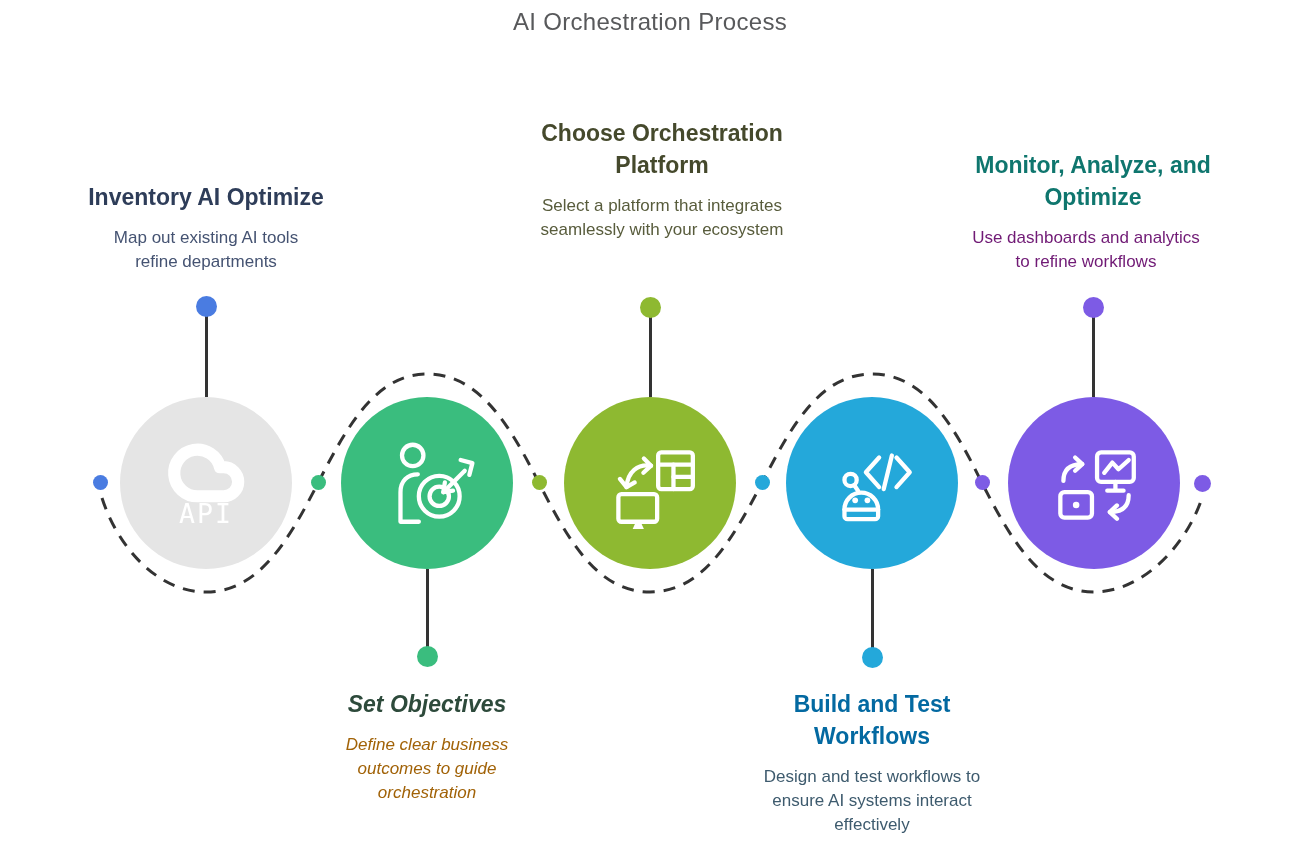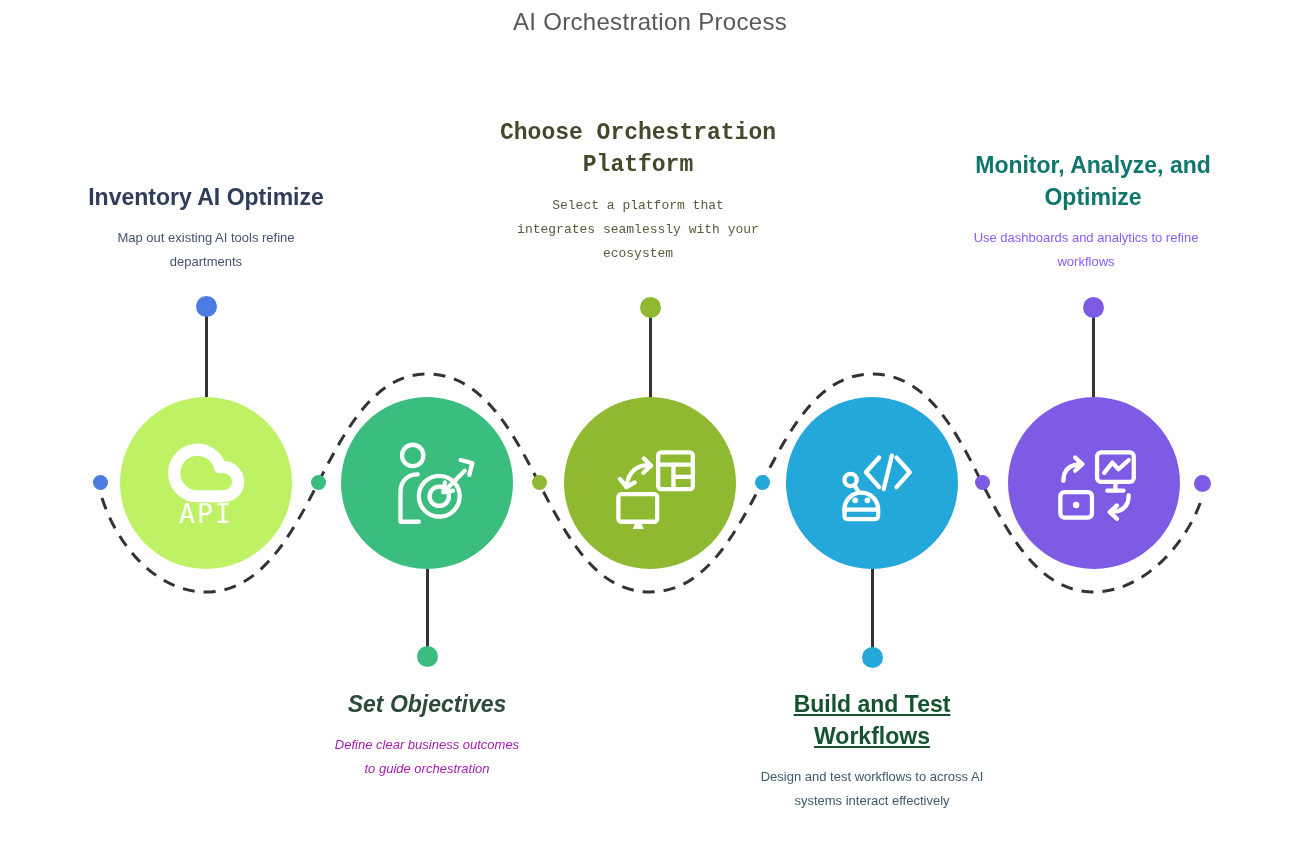--- a/index.html
+++ b/index.html
@@ -24,21 +24,21 @@
   .icon-stroke { stroke:#ffffff; stroke-width:4.2; fill:none; stroke-linecap:round; stroke-linejoin:round; }
 
   .stem { position:absolute; width:3px; background:#333333; z-index:2; }
   .dot  { position:absolute; border-radius:50%; z-index:3; }
   .dot-lg { width:21px; height:21px; }
   .dot-md { width:17px; height:17px; }
   .dot-sm { width:15px; height:15px; }
 
   .label { position:absolute; text-align:center; z-index:4; }
   .label h3 { font-size:23px; line-height:32px; font-weight:700; margin:0 auto 13px; }
-  .label p  { font-size:13px; line-height:24px; font-weight:400; margin:0 auto; }
+  .label p  { font-size:17px; line-height:24px; font-weight:400; margin:0 auto; }
 </style>
 </head>
 <body>
 
 <div class="stage">
 
   <div class="diagram-title">AI Orchestration Process</div>
 
   <svg class="dash-layer" width="1300" height="867">
     <path d="M 102 498
@@ -66,21 +66,21 @@
   <div class="dot dot-lg" style="left: 861.5px; top: 646.5px; background-color: rgb(36, 168, 218);"></div>
   <div class="dot dot-lg" style="left: 1082.5px; top: 296.5px; background-color: rgb(125, 91, 229);"></div>
 
   <div class="dot dot-sm" style="left: 92.5px; top: 474.5px; background-color: rgb(74, 124, 225);"></div>
   <div class="dot dot-sm" style="left: 310.5px; top: 474.5px; background-color: rgb(58, 189, 126);"></div>
   <div class="dot dot-sm" style="left: 531.5px; top: 474.5px; background-color: rgb(142, 185, 49);"></div>
   <div class="dot dot-sm" style="left: 754.5px; top: 474.5px; background-color: rgb(36, 168, 218);"></div>
   <div class="dot dot-sm" style="left: 974.5px; top: 474.5px; background-color: rgb(125, 91, 229);"></div>
   <div class="dot dot-md" style="left: 1193.5px; top: 474.5px; background-color: rgb(125, 91, 229);"></div>
 
-  <div class="circle" style="left: 120px; background-color: #bef264;">
+  <div class="circle" style="left: 120px; background-color: #e5e5e5;">
     <svg viewBox="0 0 100 100">
       <g class="icon-stroke" transform="translate(16,6) scale(2.85)" stroke-width="1.5">
         <path d="M18 10h-1.26A8 8 0 1 0 9 20h9a5 5 0 0 0 0-10z"></path>
       </g>
       <text x="50" y="89" text-anchor="middle" font-family="DejaVu Sans Mono, monospace" font-size="26" letter-spacing="2" fill="#ffffff">API</text>
     </svg>
   </div>
 
   <div class="circle" style="left: 341px; background-color: rgb(58, 189, 126);">
     <svg viewBox="0 0 100 100" class="icon-stroke">
@@ -136,31 +136,31 @@
     </svg>
   </div>
 
   <div class="label" style="left:46px; top:181px; width:320px;">
     <h3 style="color: rgb(46, 61, 89);">Inventory AI Optimize</h3>
     <p style="max-width: 215px; color: rgb(69, 83, 114);">Map out existing AI tools refine departments</p>
   </div>
 
   <div class="label" style="left:267px; top:688px; width:320px;font-style:italic;">
     <h3 style="color: rgb(45, 74, 59);">Set Objectives</h3>
-    <p style="max-width: 190px; color: #a21caf;">Define clear business outcomes to guide orchestration</p>
+    <p style="max-width: 190px; color: #a16207;">Define clear business outcomes to guide orchestration</p>
   </div>
 
-  <div class="label" style="left:468px; top:117px; width:340px;font-family:Liberation Mono, monospace;">
+  <div class="label" style="left:492px; top:117px; width:340px;">
     <h3 style="max-width: 300px; color: rgb(69, 73, 44);">Choose Orchestration Platform</h3>
     <p style="max-width: 250px; color: rgb(88, 92, 60);">Select a platform that integrates seamlessly with your ecosystem</p>
   </div>
 
   <div class="label" style="left:712px; top:688px; width:320px;">
-    <h3 style="max-width: 210px; color: #14532d; text-decoration: underline;">Build and Test Workflows</h3>
-    <p style="max-width: 245px; color: rgb(62, 91, 110);">Design and test workflows to across AI systems interact effectively</p>
+    <h3 style="max-width: 210px; color: #0369a1;">Build and Test Workflows</h3>
+    <p style="max-width: 245px; color: rgb(62, 91, 110);">Design and test workflows to ensure AI systems interact effectively</p>
   </div>
 
   <div class="label" style="left:923px; top:149px; width:340px;">
     <h3 style="max-width: 255px; color: #0f766e;">Monitor, Analyze, and Optimize</h3>
-    <p style="max-width: 230px; color: #8b5cf6; margin-left: 48px;">Use dashboards and analytics to refine workflows</p>
+    <p style="max-width: 230px; color: #701a75; margin-left: 48px;">Use dashboards and analytics to refine workflows</p>
   </div>
 
 </div>
 
 </body></html>

